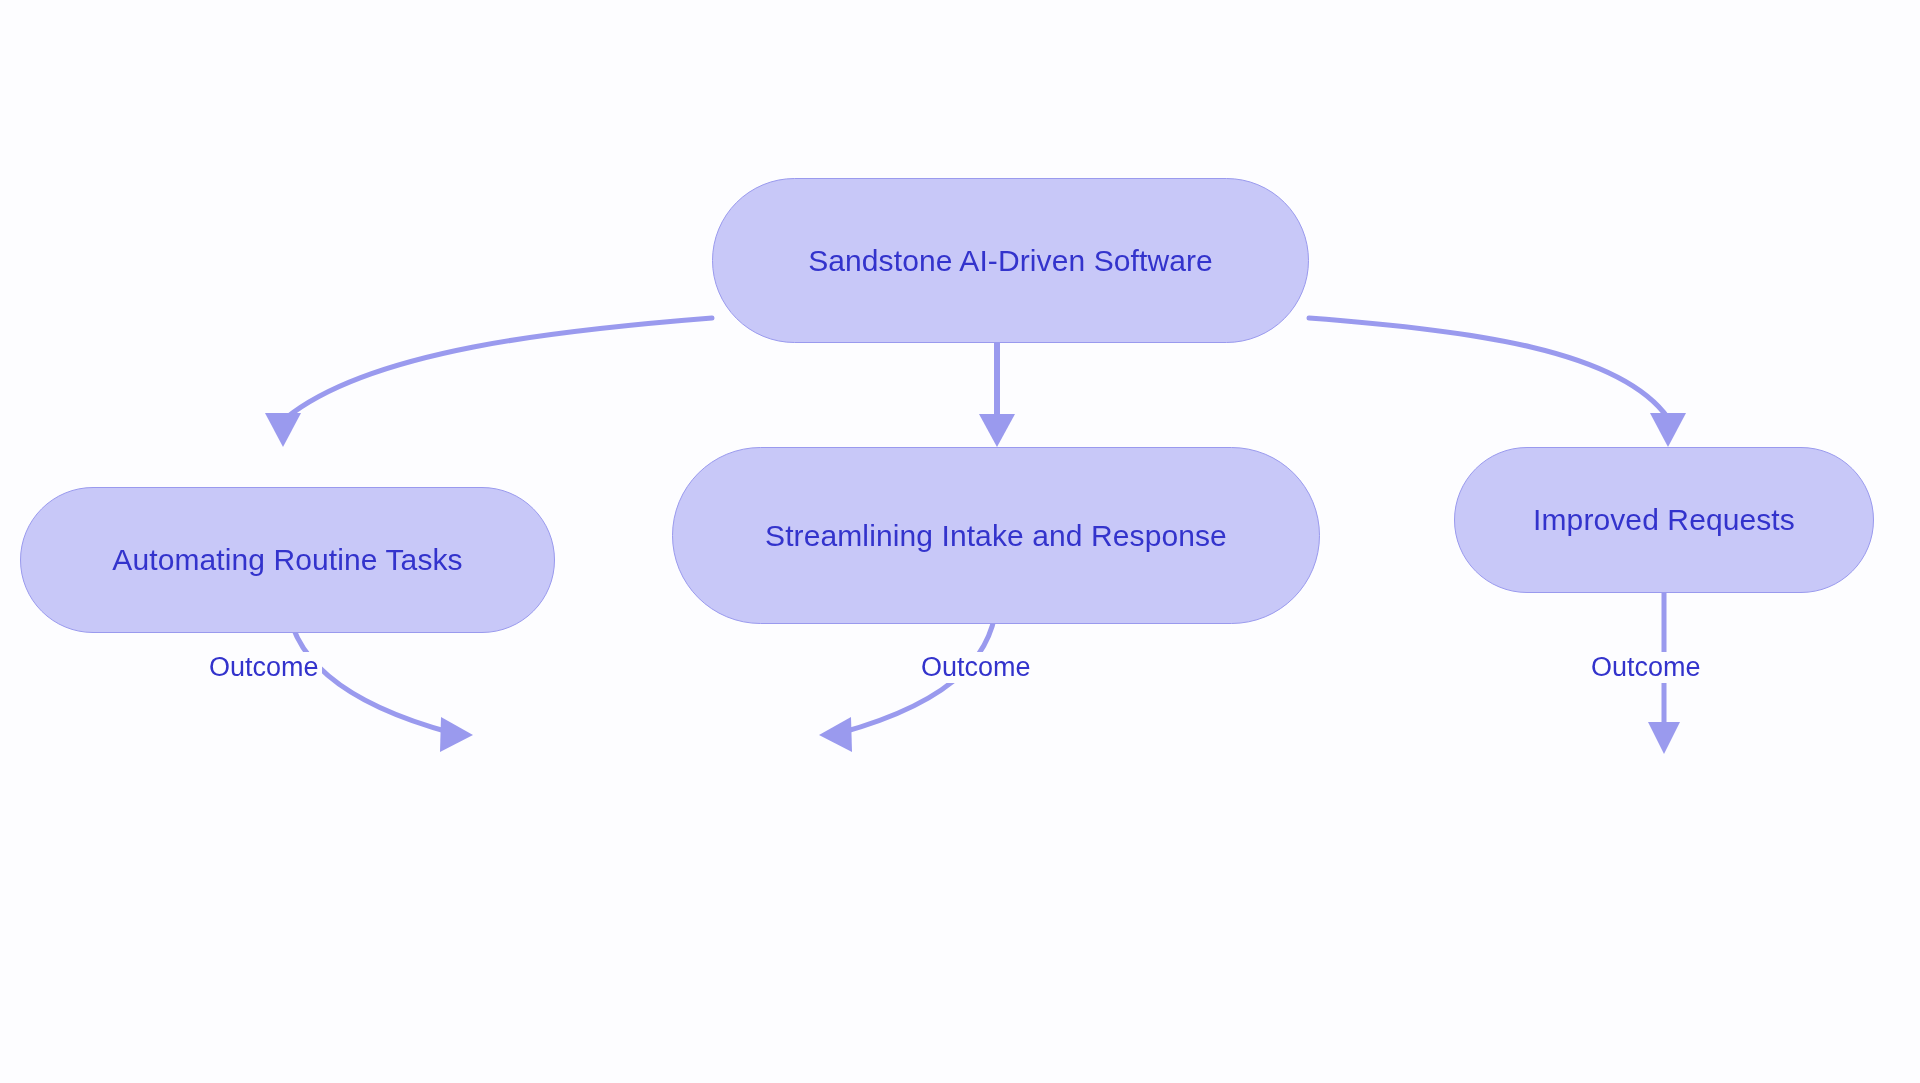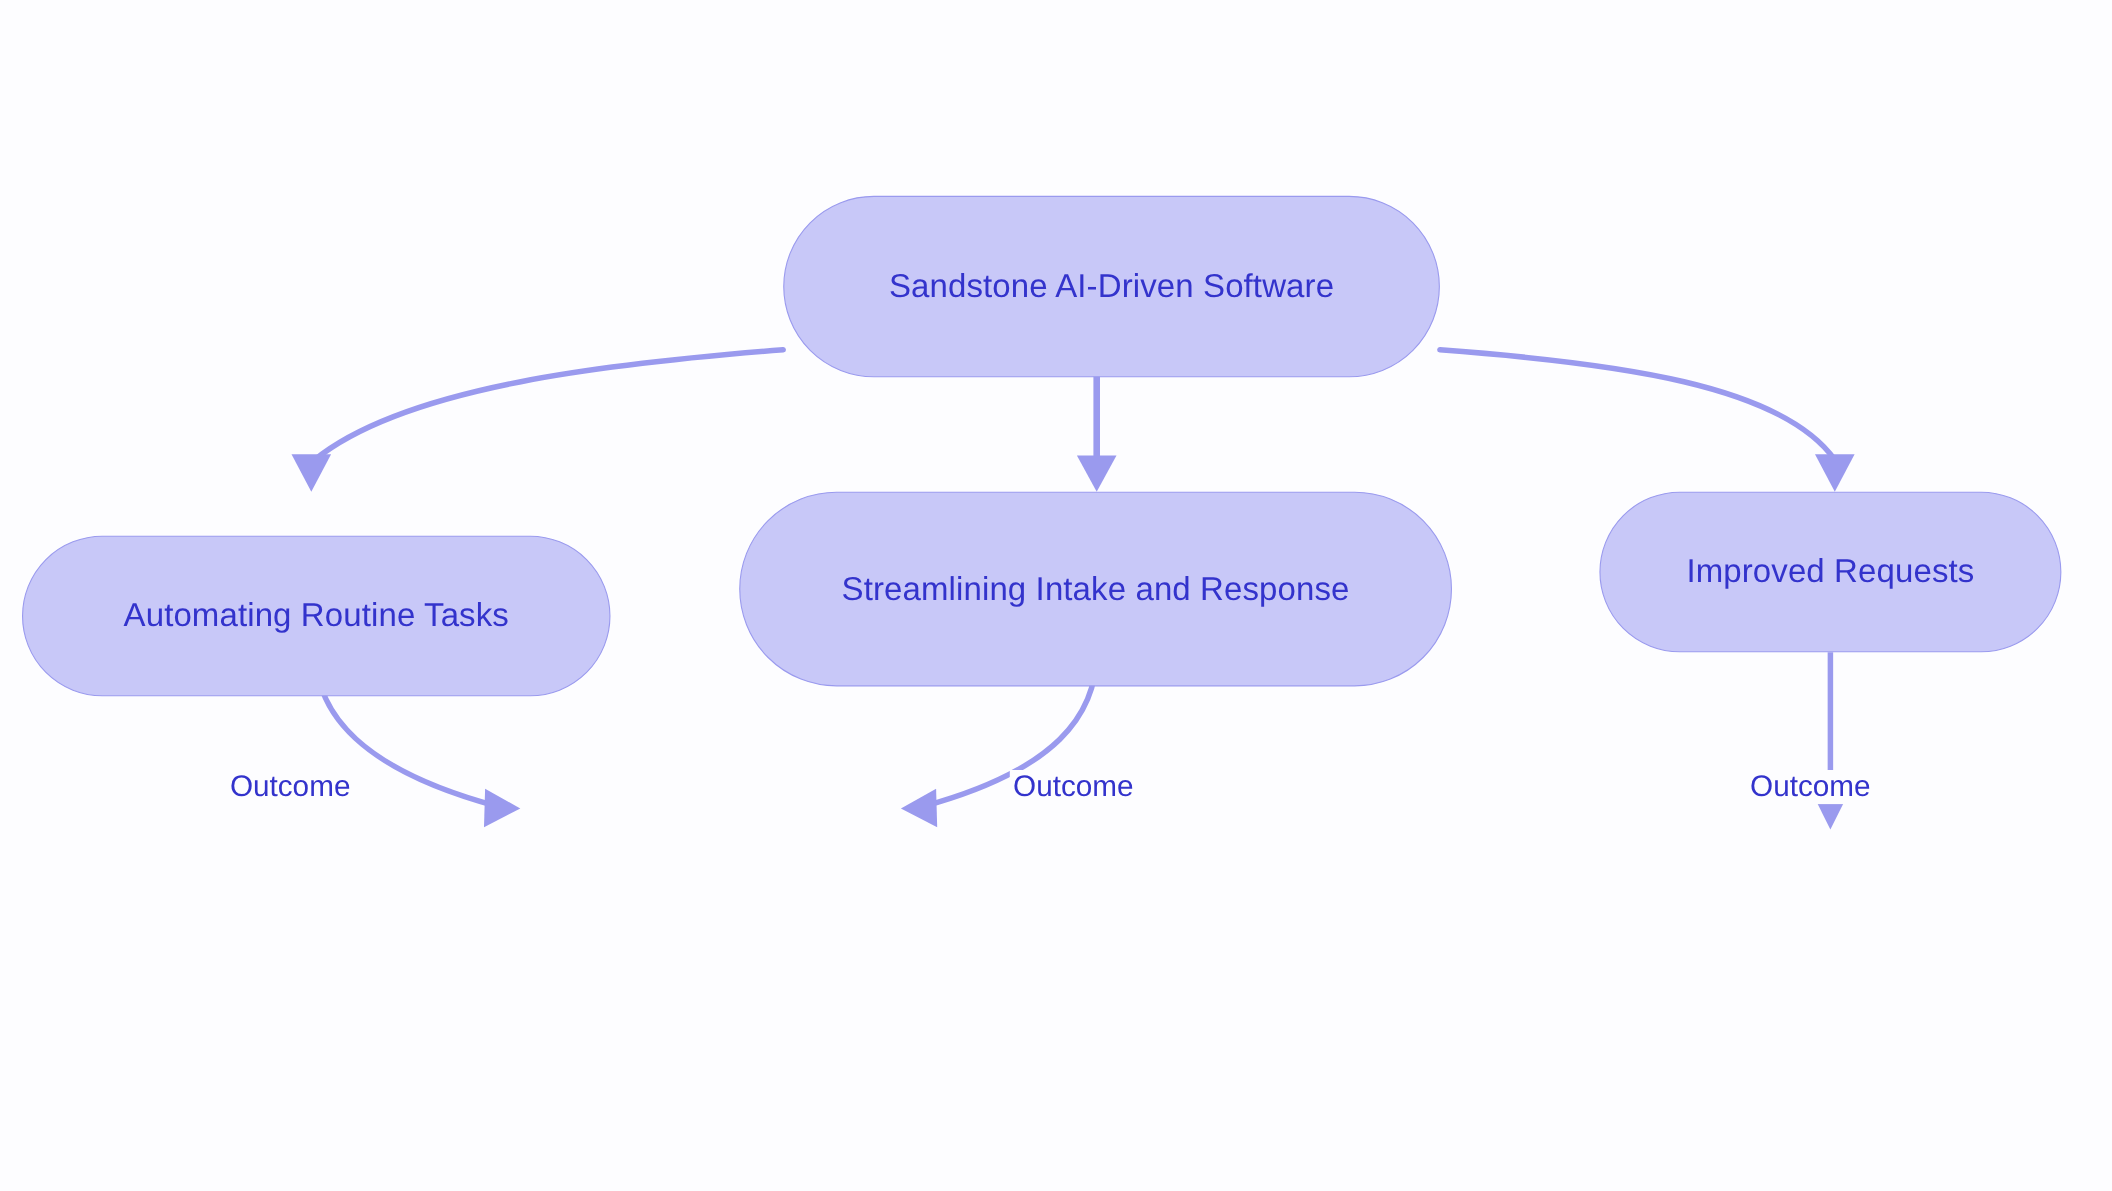--- a/index.html
+++ b/index.html
@@ -43,21 +43,20 @@
     z-index: 2;
   }
   .edge-label {
     position: absolute;
     color: #3333cc;
     font-size: 27px;
     white-space: nowrap;
     z-index: 3;
     background: #fdfdff;
     padding: 0 3px;
-    margin-top: 48px;
   }
 </style>
 </head>
 <body>
 
 <div id="canvas">
 
   <svg id="edges" viewBox="0 0 1920 1083" xmlns="http://www.w3.org/2000/svg">
     <defs>
       <marker id="arrowhead" markerWidth="10" markerHeight="8" refX="9" refY="4" orient="auto" markerUnits="userSpaceOnUse">

